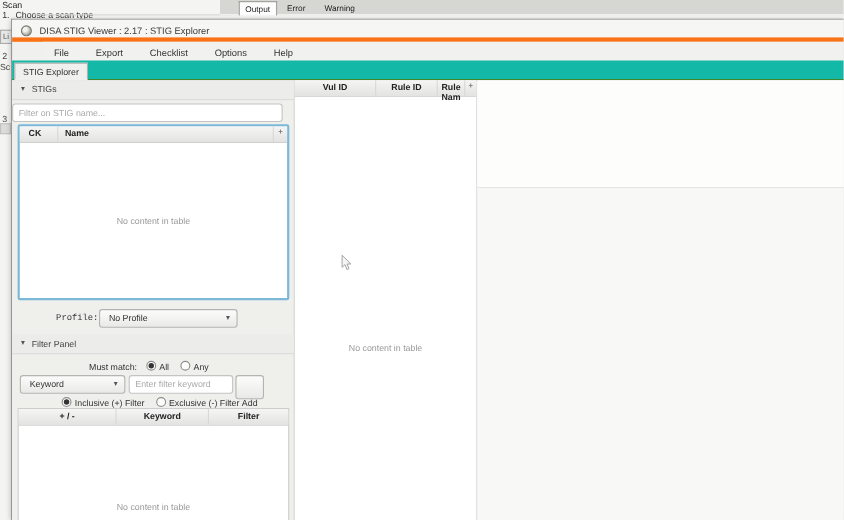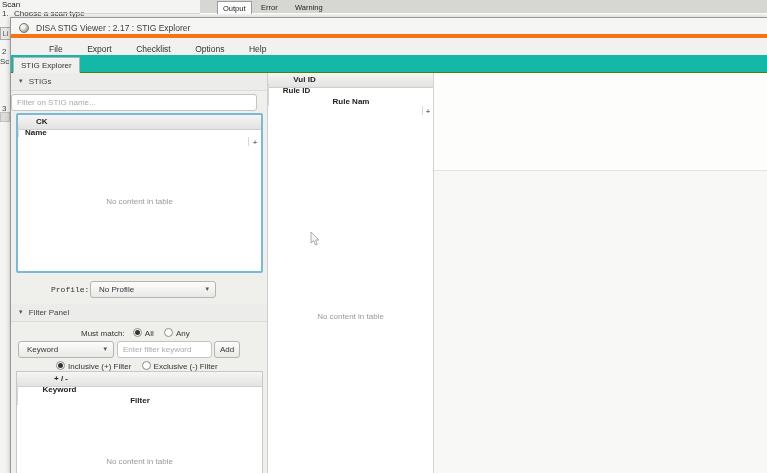--- a/index.html
+++ b/index.html
@@ -51,21 +51,21 @@
   .sec-header { width:100%; height:18px; background:#ececea; border-bottom:1px solid #dcdcda;
     font-size:8px; color:#444; }
   .sec-header .tri { display:inline-block; margin:4px 4px 0 8px; font-size:7px; color:#555; vertical-align:top; }
   .sec-header .lbl { display:inline-block; margin-top:4px; vertical-align:top; }
   .txt-input { position:absolute; background:#fff; border:1px solid #c4c4c2; border-radius:3px;
     font-size:8px; color:#333; padding:0 5px; font-family:"Liberation Sans", sans-serif; }
   .txt-input::placeholder { color:#aaa; }
   .stig-table { left:5px; top:40px; width:247px; height:160px; background:#fff;
     border:2px solid #7cb9d8; border-radius:2px; }
   .thead { width:100%; height:15px; background:linear-gradient(#f5f5f5,#e3e3e1);
-    border-bottom:1px solid #cfcfcd; display:flex;flex-direction:column; }
+    border-bottom:1px solid #cfcfcd; display:flex; }
   .th { font-size:8px; font-weight:bold; color:#222; padding-top:2px; position:relative; }
   .th + .th { border-left:1px solid #d8d8d6; }
   .th-menu { margin-left:auto; width:13px; border-left:1px solid #d8d8d6;
     font-size:7px; color:#777; text-align:center; padding-top:2px; font-weight:bold; }
   .empty-txt { position:absolute; width:100%; text-align:center; font-size:8px; color:#999; }
 
   .profile-label { left:40px; top:212px; width:36px; text-align:right; font-size:8px; color:#333;font-family:Liberation Mono, monospace; }
   .combo { position:absolute; background:linear-gradient(#fcfcfc,#e9e9e7);
     border:1px solid #b4b4b2; border-radius:3px; font-size:8px; color:#333; }
   .combo .val { position:absolute; left:8px; top:3px; }
@@ -147,21 +147,21 @@
 
       <div class="sec-header">
         <span class="tri">▾</span>
         <span class="lbl">STIGs</span>
       </div>
 
       <input class="txt-input" style="left: 0; top: 21px; width: 246px; height: 17px;" placeholder="Filter on STIG name...">
 
       <div class="abs stig-table">
         <div class="thead">
-          <div class="th" style="width:34px;padding-left:18px;">CK</div>
+          <div class="th" style="width:34px;padding-left:8px;">CK</div>
           <div class="th" style="width:120px;padding-left:6px;">Name</div>
           <div class="th-menu">+</div>
         </div>
         <div class="empty-txt" style="top:82px;">No content in table</div>
       </div>
 
       <div class="abs profile-label">Profile:</div>
       <div class="abs combo" style="left:79px;top:208px;width:126px;height:17px;">
         <span class="val">No Profile</span>
         <span class="arr">▾</span>
@@ -176,21 +176,21 @@
         <span>Must match:</span>
         <span class="radio sel" style="margin-left:6px;"></span><span>All</span>
         <span class="radio" style="margin-left:8px;"></span><span>Any</span>
       </div>
 
       <div class="abs combo" style="left:7px;top:268px;width:96px;height:17px;">
         <span class="val">Keyword</span>
         <span class="arr">▾</span>
       </div>
       <input class="txt-input" style="left: 106px; top: 268px; width: 95px; height: 17px;" placeholder="Enter filter keyword">
-      <div class="abs btn" style="left:203px;top:268px;width:26px;height:17px;padding-top:3px;text-align:center;">Add</div>
+      <div class="abs btn" style="left:203px;top:268px;width:26px;height:17px;padding-top:20px;text-align:center;">Add</div>
 
       <div class="abs radio-row">
         <span class="radio sel"></span><span>Inclusive (+) Filter</span>
         <span class="radio" style="margin-left:8px;"></span><span>Exclusive (-) Filter</span>
       </div>
 
       <div class="abs filter-table">
         <div class="thead">
           <div class="th ft-c1">+ / -</div>
           <div class="th ft-c2">Keyword</div>

